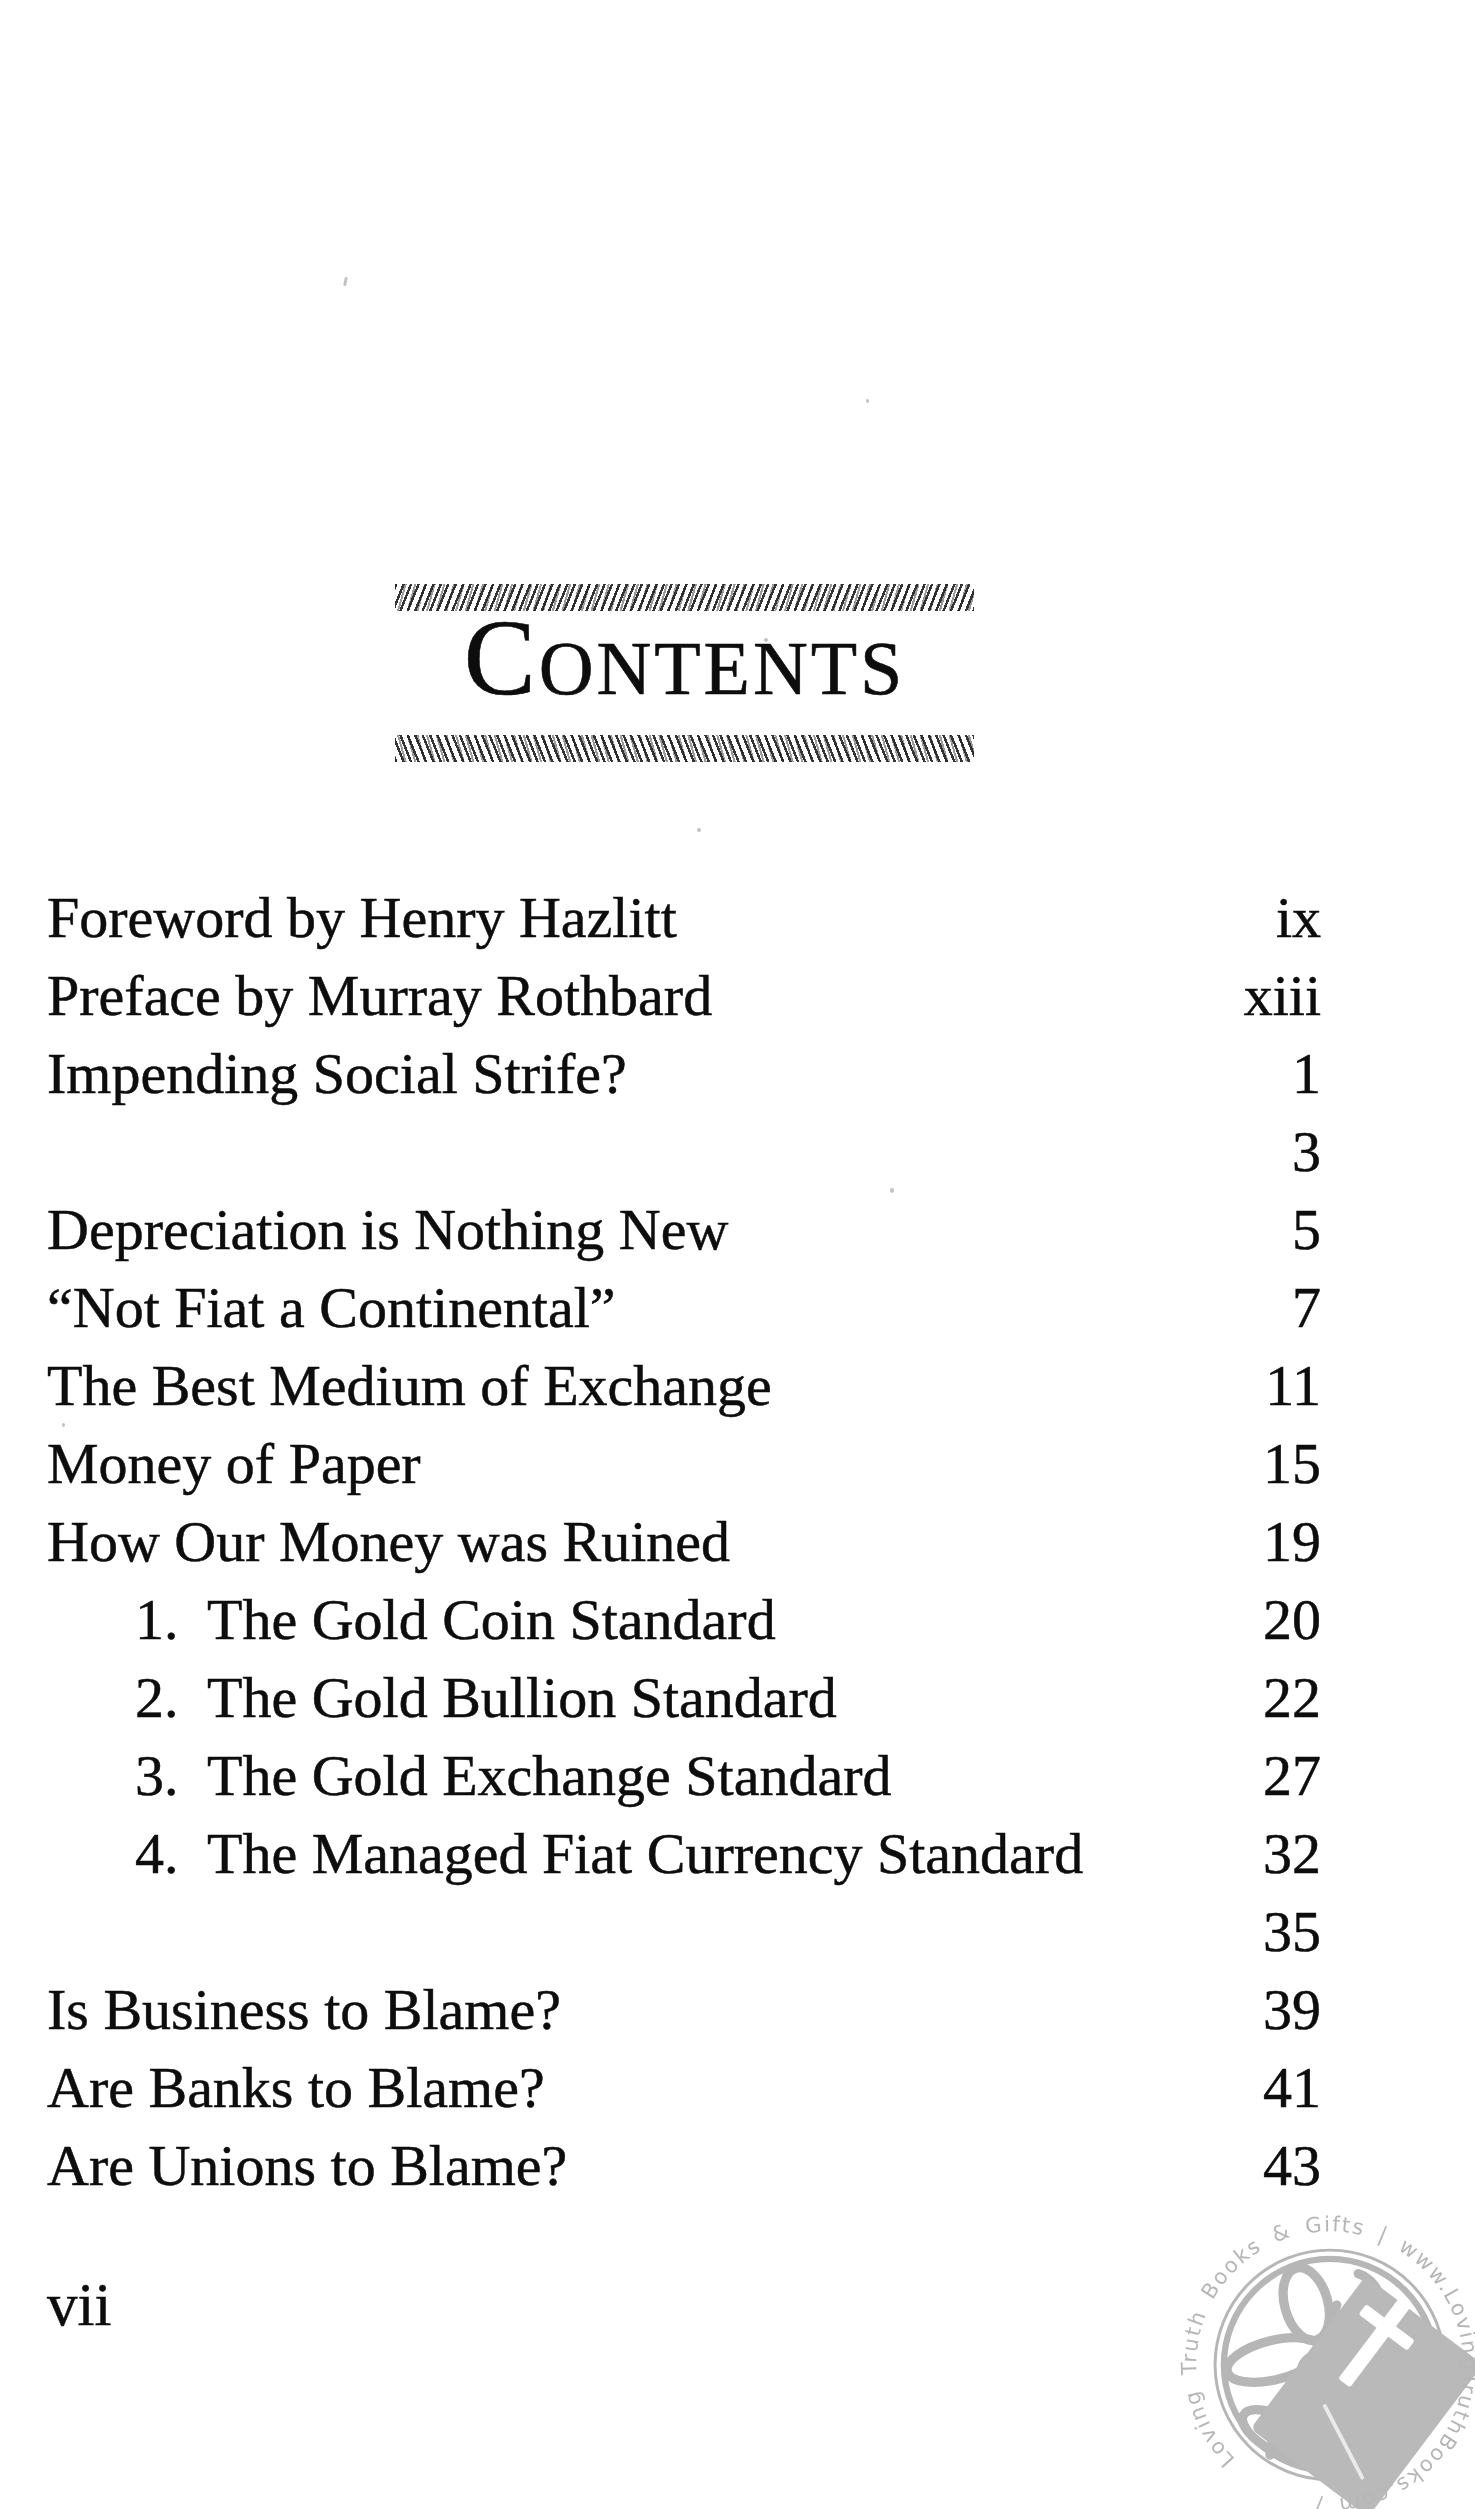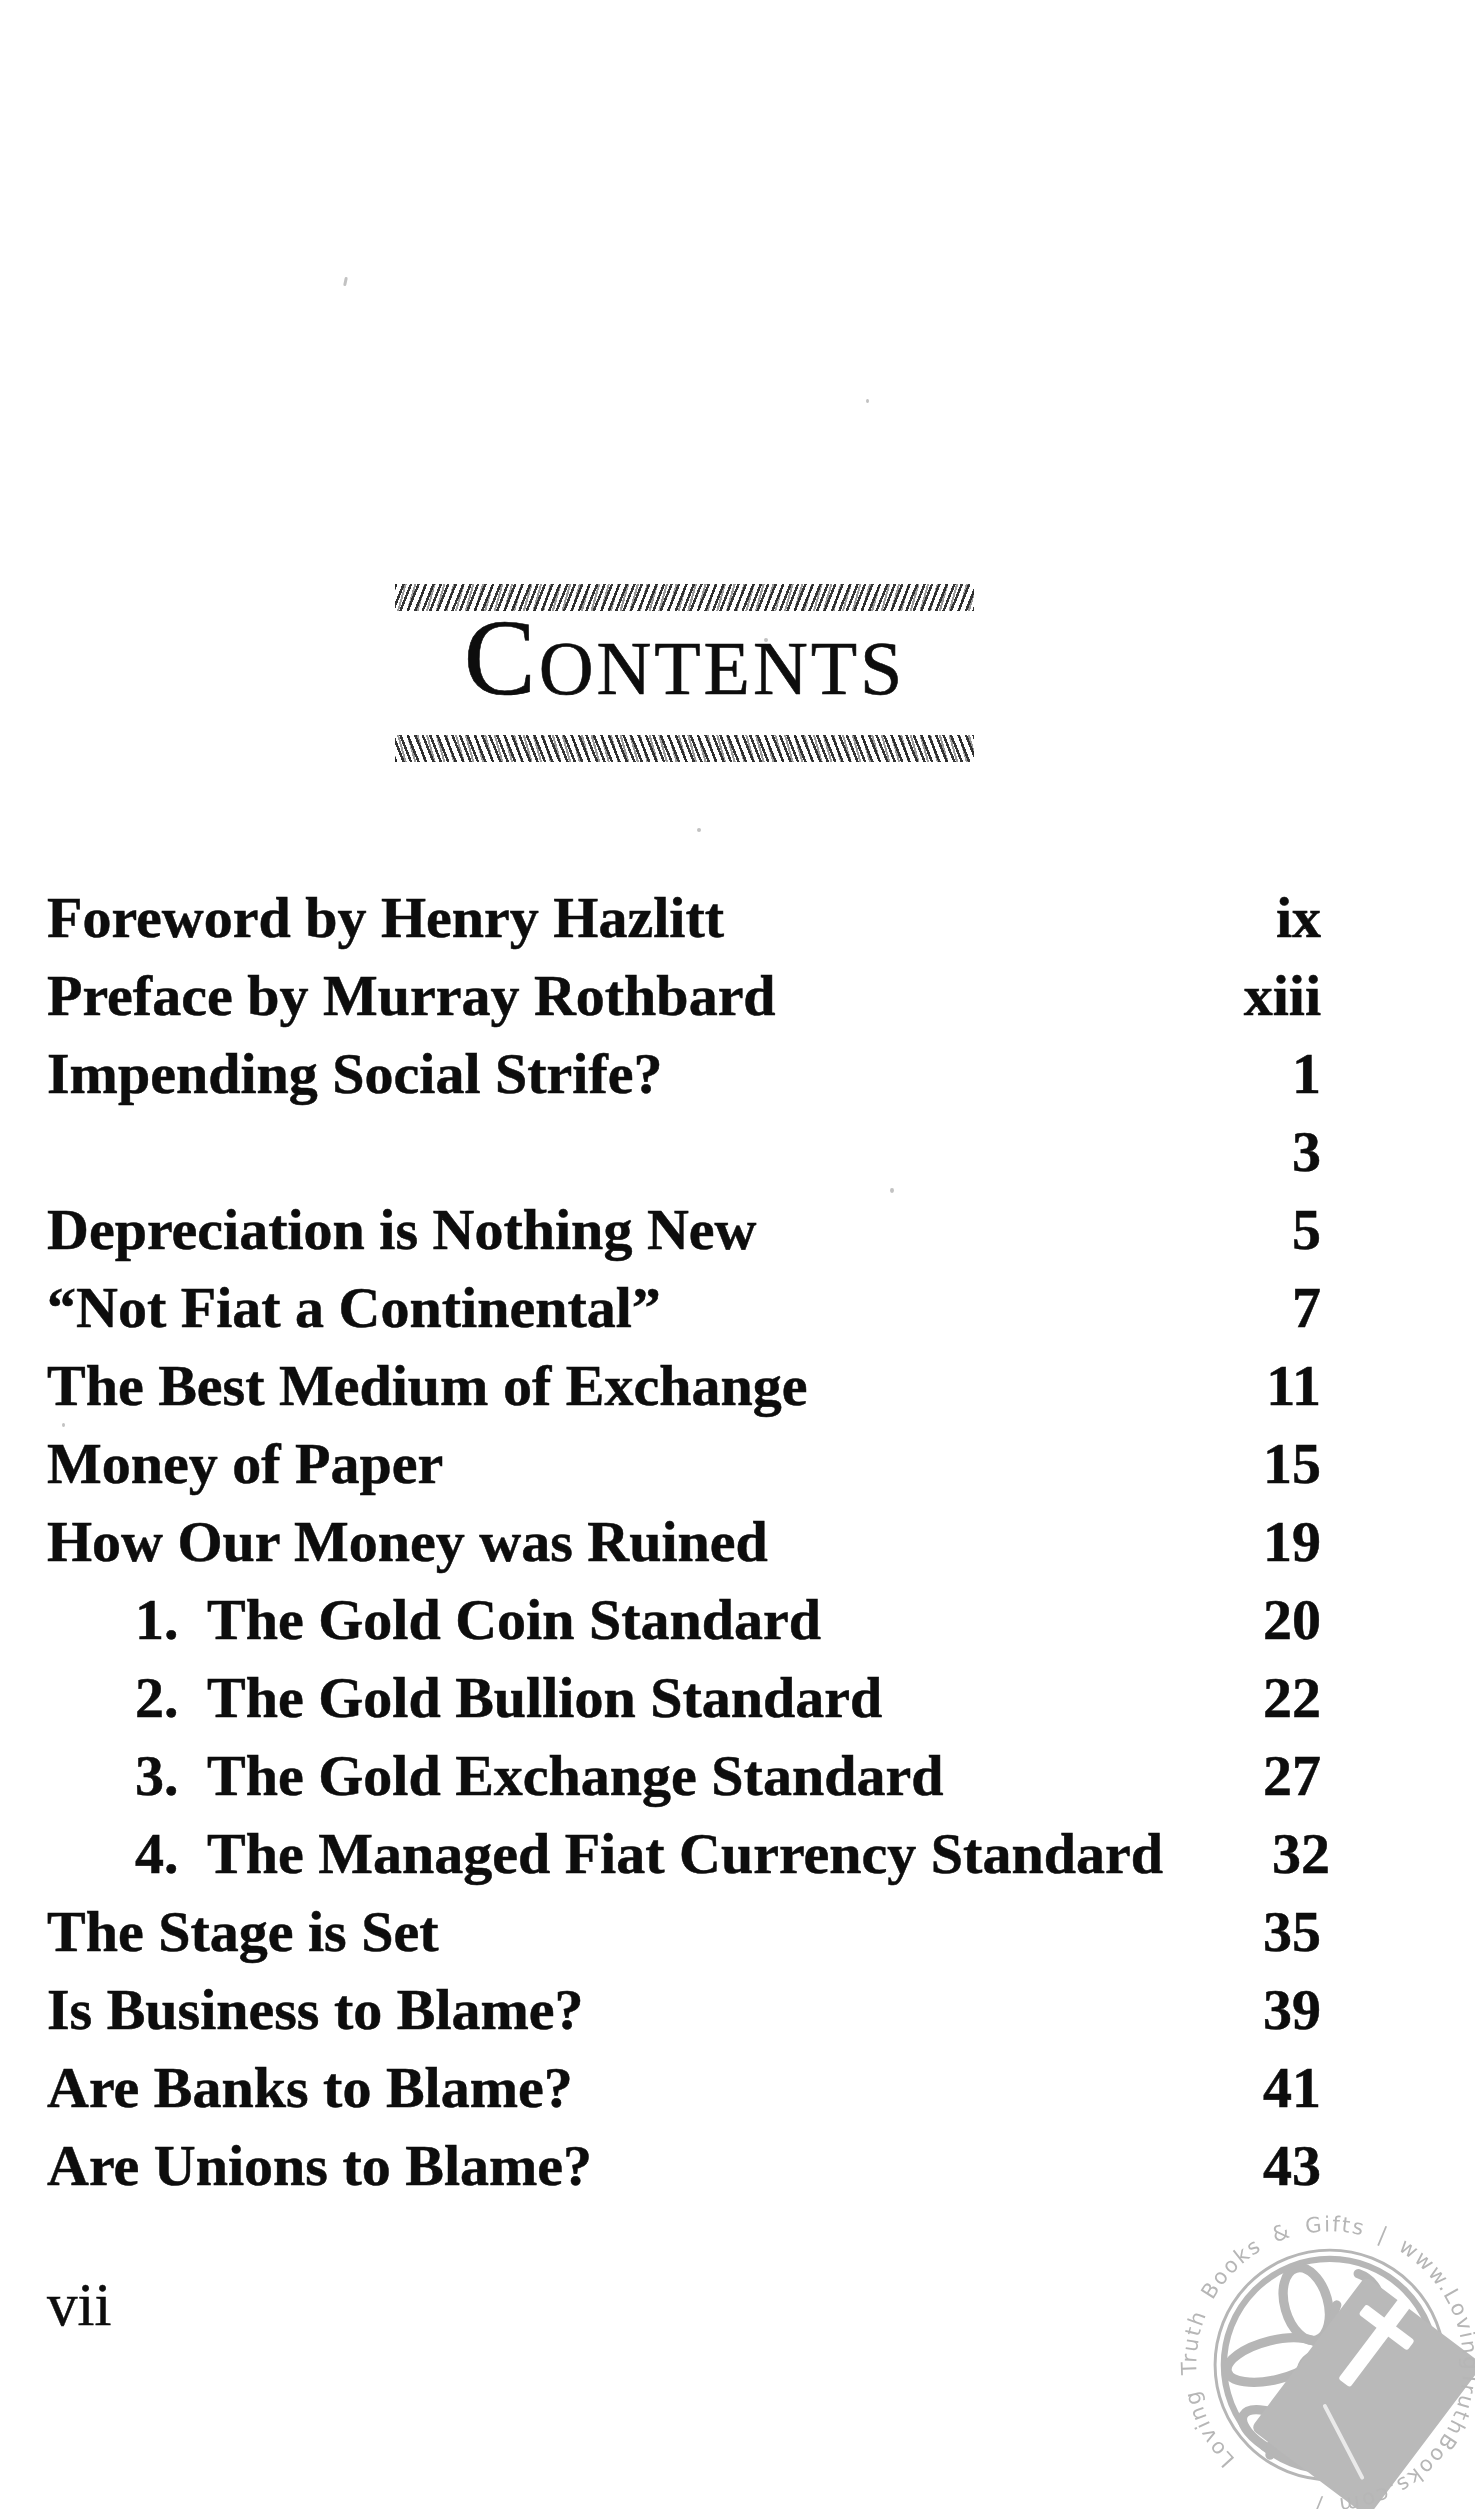--- a/index.html
+++ b/index.html
@@ -40,21 +40,20 @@
   
   .toc{
     position:absolute;left:47px;top:879px;width:1274px;
     font-size:58px;
     -webkit-text-stroke:0.5px #0d0d0d;
   }
   .toc-row{
     display:flex;align-items:flex-start;
     height:78px;line-height:78px;
     white-space:nowrap;
-    font-weight:bold;
   }
   .toc-num{
     display:inline-block;
     margin-left:88px;width:72px;
     flex:none;
   }
   .toc-title{flex:0 1 auto;overflow:visible;}
   .toc-page{
     margin-left:auto;flex:none;
     width:167px;text-align:right;
@@ -136,21 +135,20 @@
         <span class="toc-num">3.</span>
         <span class="toc-title">The Gold Exchange Standard</span>
         <span class="toc-page">27</span>
       </div>
       <div class="toc-row">
         <span class="toc-num">4.</span>
         <span class="toc-title">The Managed Fiat Currency Standard</span>
         <span class="toc-page">32</span>
       </div>
       <div class="toc-row">
-        <span class="toc-title">The Stage is Set</span>
         <span class="toc-page">35</span>
       </div>
       <div class="toc-row">
         <span class="toc-title">Is Business to Blame?</span>
         <span class="toc-page">39</span>
       </div>
       <div class="toc-row">
         <span class="toc-title">Are Banks to Blame?</span>
         <span class="toc-page">41</span>
       </div>

